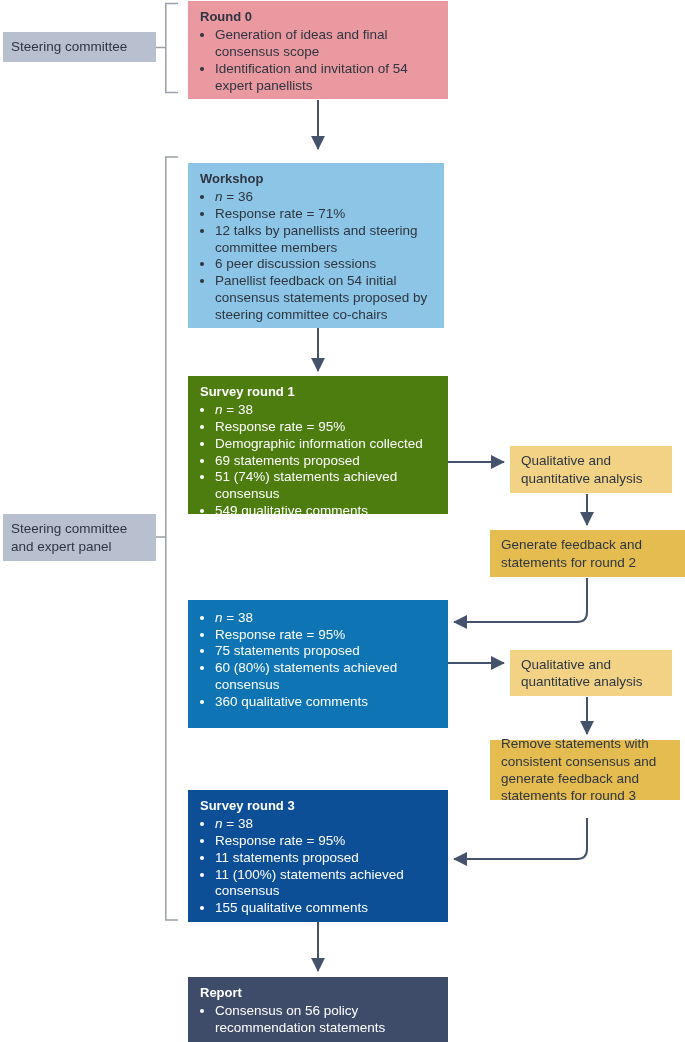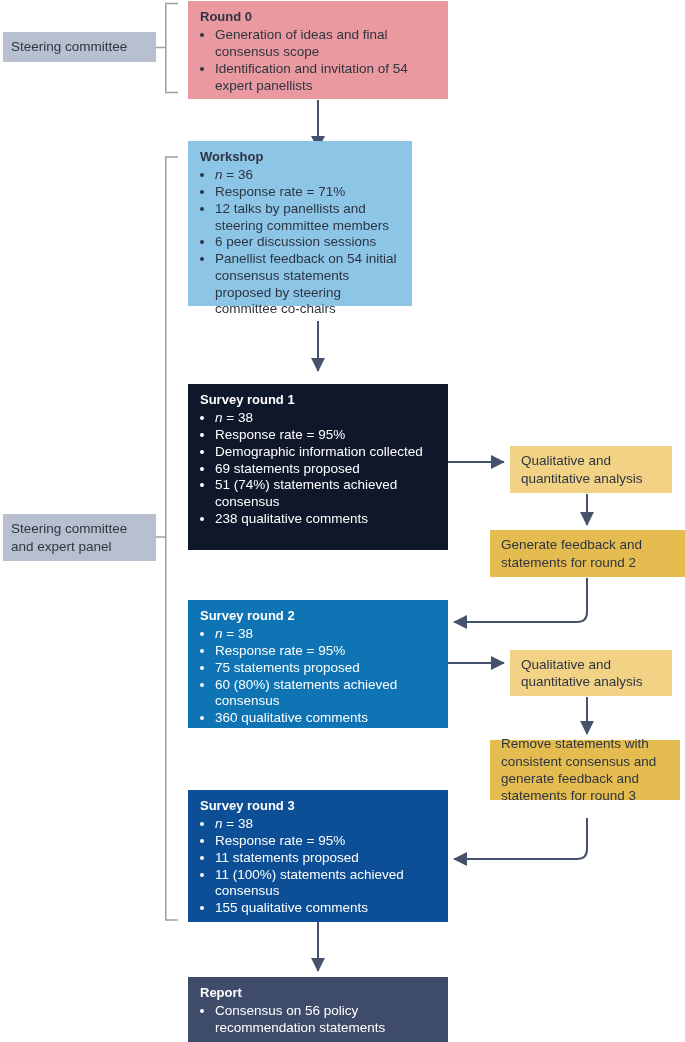--- a/index.html
+++ b/index.html
@@ -69,45 +69,44 @@
   </div>
 
   <div class="box dark-text" style="left: 188px; top: 1px; width: 260px; height: 98px; background: rgb(233, 153, 159);">
     <h3>Round 0</h3>
     <ul>
         <li>Generation of ideas and final consensus scope</li>
         <li>Identification and invitation of 54 expert panellists</li>
       </ul>
   </div>
 
-  <div class="box dark-text" style="left: 188px; top: 141px; width: 224px; height: 165px; background: rgb(140, 197, 230);">
+  <div class="box dark-text" style="left: 188px; top: 163px; width: 256px; height: 165px; background: rgb(140, 197, 230);">
     <h3>Workshop</h3>
     <ul>
         <li><i>n</i> = 36</li>
         <li>Response rate = 71%</li>
         <li>12 talks by panellists and steering committee members</li>
         <li>6 peer discussion sessions</li>
         <li>Panellist feedback on 54 initial consensus statements proposed by steering committee co-chairs</li>
       </ul>
   </div>
 
-  <div class="box light-text" style="left: 188px; top: 384px; width: 260px; height: 166px; background: #0f172a;">
+  <div class="box light-text" style="left: 188px; top: 376px; width: 260px; height: 138px; background: #4d7c0f;">
     <h3>Survey round 1</h3>
     <ul>
         <li><i>n</i> = 38</li>
         <li>Response rate = 95%</li>
         <li>Demographic information collected</li>
         <li>69 statements proposed</li>
         <li>51 (74%) statements achieved consensus</li>
-        <li>238 qualitative comments</li>
+        <li>549 qualitative comments</li>
       </ul>
   </div>
 
   <div class="box light-text" style="left: 188px; top: 600px; width: 260px; height: 128px; background: rgb(14, 116, 180);">
-    <h3>Survey round 2</h3>
     <ul>
         <li><i>n</i> = 38</li>
         <li>Response rate = 95%</li>
         <li>75 statements proposed</li>
         <li>60 (80%) statements achieved consensus</li>
         <li>360 qualitative comments</li>
       </ul>
   </div>
 
   <div class="box light-text" style="left: 188px; top: 790px; width: 260px; height: 132px; background: rgb(13, 79, 151);">

